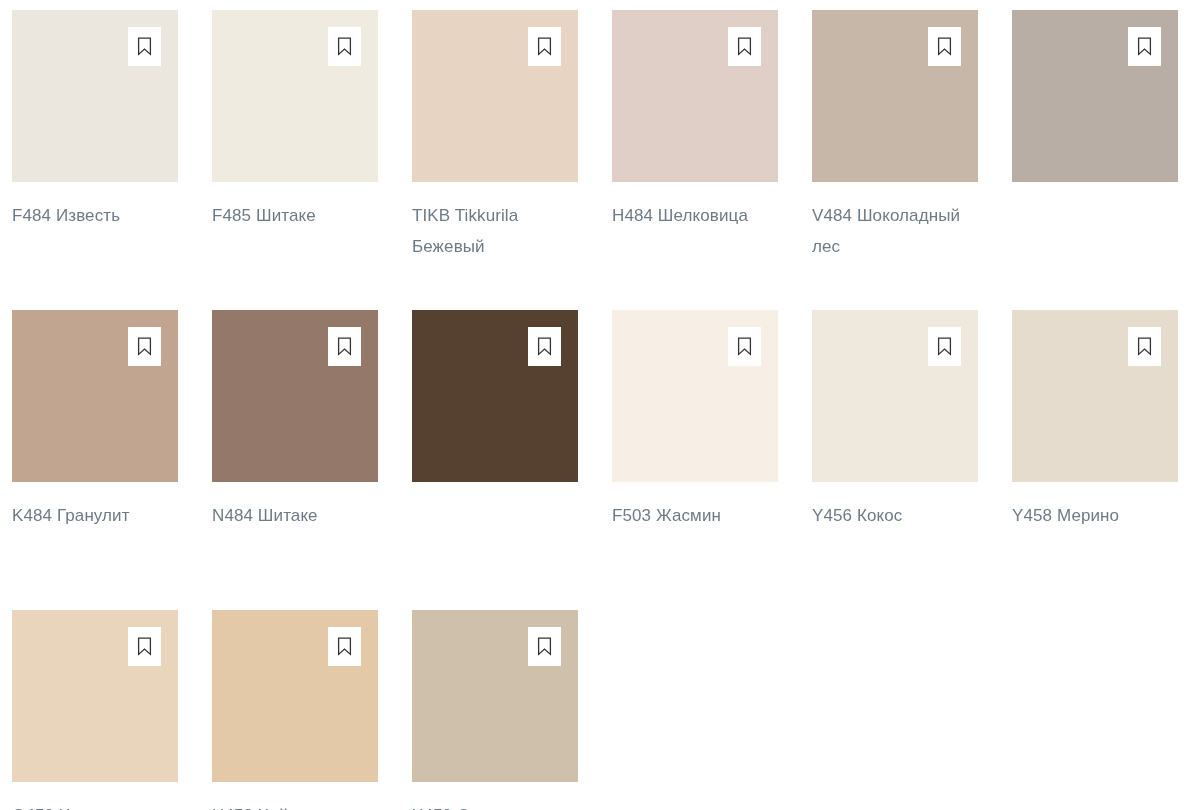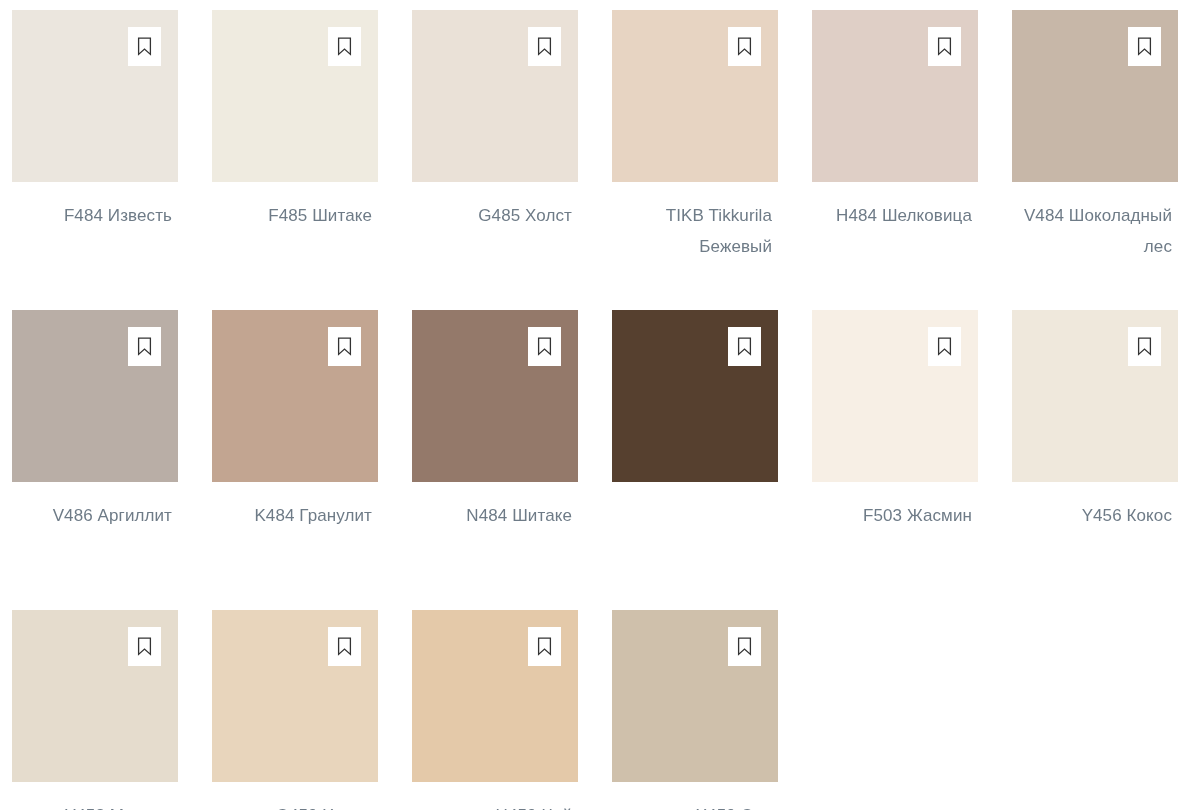--- a/index.html
+++ b/index.html
@@ -62,21 +62,20 @@
     margin-top: 18px;
     width: 160px;
     font-size: 17px;
     line-height: 31px;
     color: #6e7b87;
     font-family: "Liberation Sans", "DejaVu Sans", sans-serif;
     font-weight: 400;
     letter-spacing: 0.1px;
     cursor: pointer;
     word-wrap: break-word;
-    text-align: right;
   }
 </style>
 </head>
 <body>
 
 <main id="palette-grid">
     <div class="swatch-card">
       <div class="swatch-chip" style="background: rgb(235, 230, 222);">
         <button class="bookmark-button">
           <span>
@@ -94,32 +93,20 @@
           <span>
             <svg width="15" height="19" viewBox="0 0 15 19" fill="none" xmlns="http://www.w3.org/2000/svg" aria-hidden="true">
               <path d="M1.6 1.2h11.8v16.2L7.5 12.1 1.6 17.4V1.2z" stroke="#333333" stroke-width="1.3" fill="none" stroke-linejoin="miter"></path>
             </svg>
           </span>
         </button>
       </div>
       <div class="swatch-label">F485 Шитаке</div>
     </div>
     <div class="swatch-card">
-      <div class="swatch-chip" style="background: rgb(234, 225, 215);">
-        <button class="bookmark-button">
-          <span>
-            <svg width="15" height="19" viewBox="0 0 15 19" fill="none" xmlns="http://www.w3.org/2000/svg" aria-hidden="true">
-              <path d="M1.6 1.2h11.8v16.2L7.5 12.1 1.6 17.4V1.2z" stroke="#333333" stroke-width="1.3" fill="none" stroke-linejoin="miter"></path>
-            </svg>
-          </span>
-        </button>
-      </div>
-      <div class="swatch-label">G485 Холст</div>
-    </div>
-    <div class="swatch-card">
       <div class="swatch-chip" style="background: rgb(231, 212, 194);">
         <button class="bookmark-button">
           <span>
             <svg width="15" height="19" viewBox="0 0 15 19" fill="none" xmlns="http://www.w3.org/2000/svg" aria-hidden="true">
               <path d="M1.6 1.2h11.8v16.2L7.5 12.1 1.6 17.4V1.2z" stroke="#333333" stroke-width="1.3" fill="none" stroke-linejoin="miter"></path>
             </svg>
           </span>
         </button>
       </div>
       <div class="swatch-label">TIKB Tikkurila Бежевый</div>
@@ -151,21 +138,20 @@
     <div class="swatch-card">
       <div class="swatch-chip" style="background: rgb(185, 174, 166);">
         <button class="bookmark-button">
           <span>
             <svg width="15" height="19" viewBox="0 0 15 19" fill="none" xmlns="http://www.w3.org/2000/svg" aria-hidden="true">
               <path d="M1.6 1.2h11.8v16.2L7.5 12.1 1.6 17.4V1.2z" stroke="#333333" stroke-width="1.3" fill="none" stroke-linejoin="miter"></path>
             </svg>
           </span>
         </button>
       </div>
-      <div class="swatch-label">V486 Аргиллит</div>
     </div>
     <div class="swatch-card">
       <div class="swatch-chip" style="background: rgb(194, 165, 145);">
         <button class="bookmark-button">
           <span>
             <svg width="15" height="19" viewBox="0 0 15 19" fill="none" xmlns="http://www.w3.org/2000/svg" aria-hidden="true">
               <path d="M1.6 1.2h11.8v16.2L7.5 12.1 1.6 17.4V1.2z" stroke="#333333" stroke-width="1.3" fill="none" stroke-linejoin="miter"></path>
             </svg>
           </span>
         </button>

